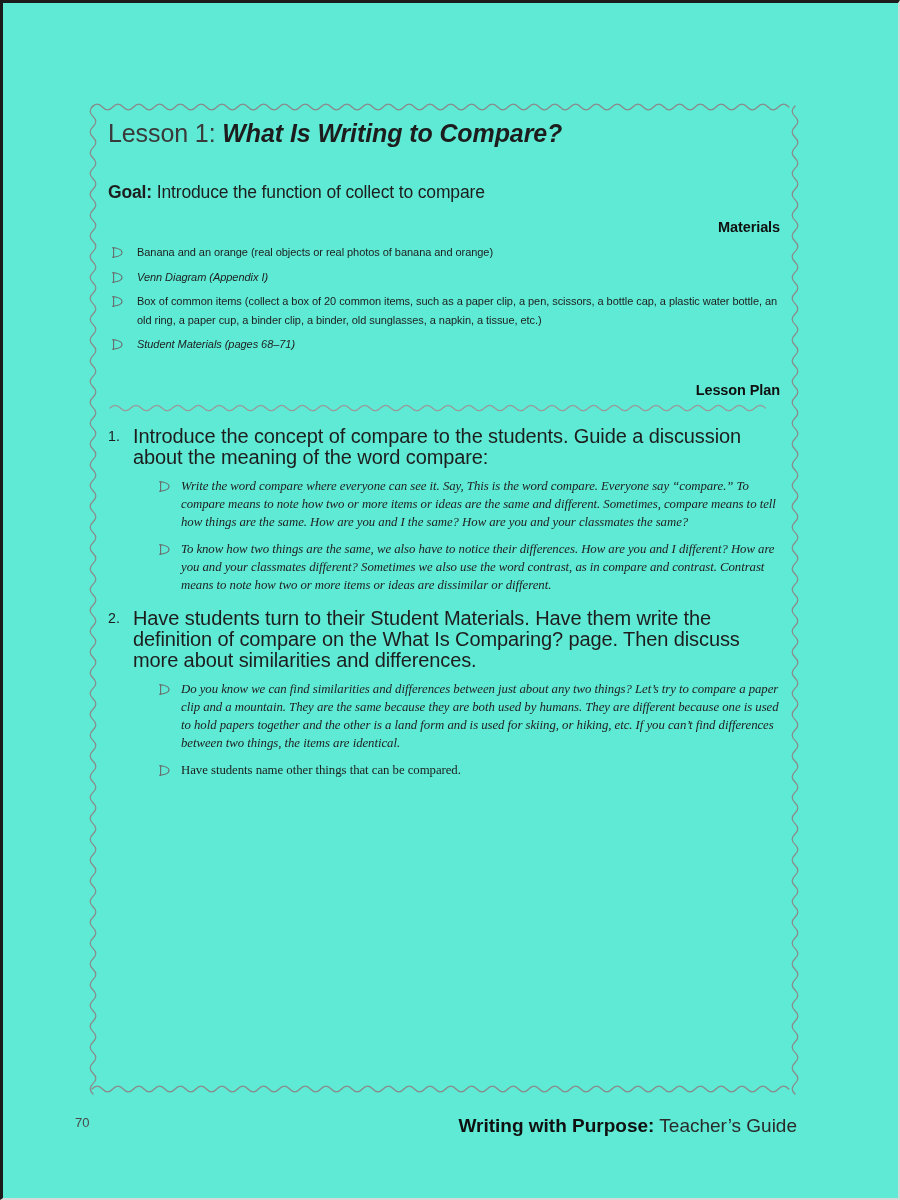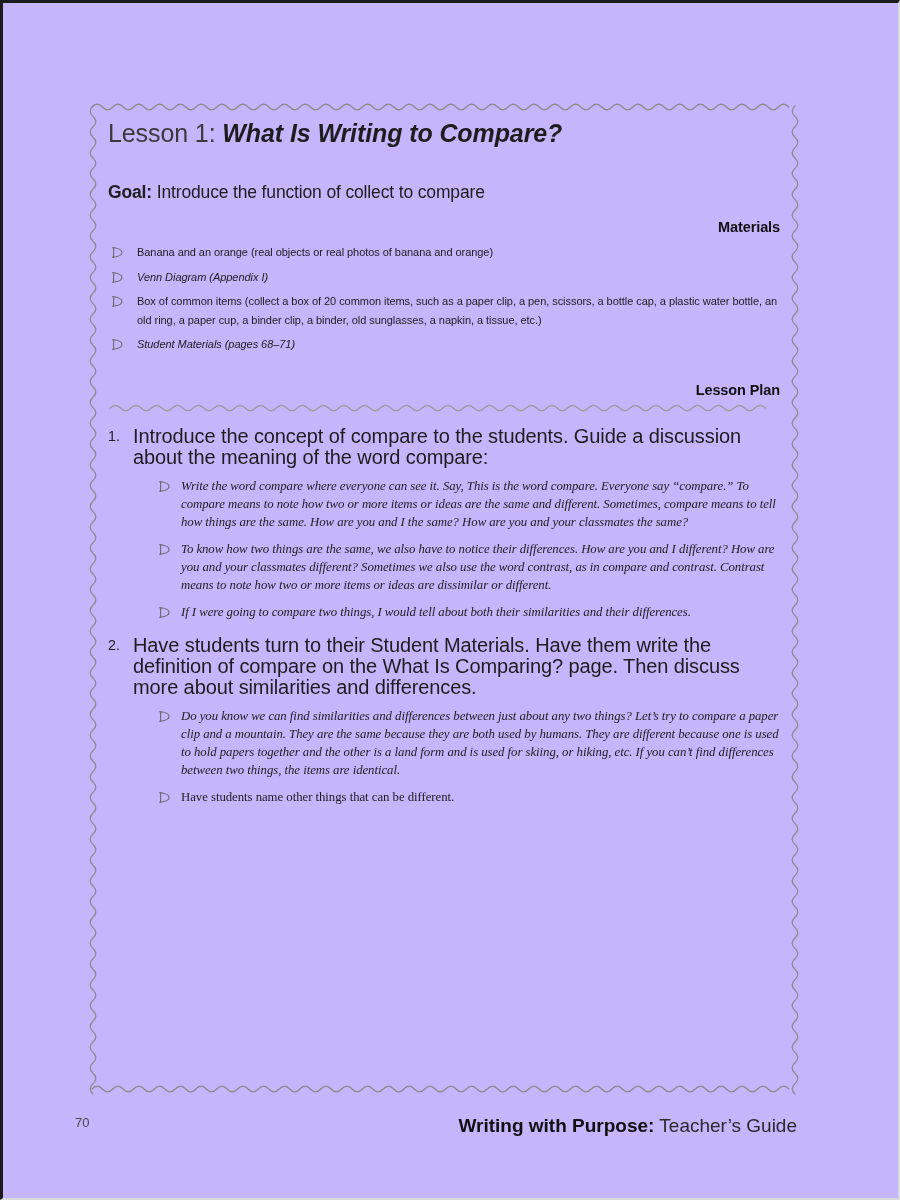--- a/index.html
+++ b/index.html
@@ -11,21 +11,21 @@
     width: 900px;
     height: 1200px;
     font-family: "Liberation Sans", sans-serif;
     -webkit-font-smoothing: antialiased;
   }
 
   #page {
     position: relative;
     width: 900px;
     height: 1200px;
-    background: #c4b5fd;
+    background: #5eead4;
     box-sizing: border-box;
     border-top: 3px solid #1b1b1b;
     border-left: 3px solid #1b1b1b;
     border-right: 2px solid #d9d9d9;
     border-bottom: 2px solid #d9d9d9;
     overflow: hidden;
   }
 
   
   #wavy-frame {
@@ -335,29 +335,20 @@
           </li>
           <li>
             <span class="bullet-glyph">
               <svg width="11" height="11" viewBox="0 0 11 11" xmlns="http://www.w3.org/2000/svg">
                 <path d="M1.6,0.8 L1.6,10.2 C1.6,10.2 10,9.4 10,5.5 C10,1.6 1.6,0.8 1.6,0.8 Z" fill="none" stroke="#6a6a6a" stroke-width="1.1" stroke-linejoin="round"></path>
                 <path d="M1.6,0.8 L0.4,0.8 M1.6,10.2 L0.4,10.2" stroke="#6a6a6a" stroke-width="1.1" stroke-linecap="round"></path>
               </svg>
             </span>
             <span>To know how two things are the same, we also have to notice their differences. How are you and I different? How are you and your classmates different? Sometimes we also use the word contrast, as in compare and contrast. Contrast means to note how two or more items or ideas are dissimilar or different.</span>
           </li>
-          <li>
-            <span class="bullet-glyph">
-              <svg width="11" height="11" viewBox="0 0 11 11" xmlns="http://www.w3.org/2000/svg">
-                <path d="M1.6,0.8 L1.6,10.2 C1.6,10.2 10,9.4 10,5.5 C10,1.6 1.6,0.8 1.6,0.8 Z" fill="none" stroke="#6a6a6a" stroke-width="1.1" stroke-linejoin="round"></path>
-                <path d="M1.6,0.8 L0.4,0.8 M1.6,10.2 L0.4,10.2" stroke="#6a6a6a" stroke-width="1.1" stroke-linecap="round"></path>
-              </svg>
-            </span>
-            <span>If I were going to compare two things, I would tell about both their similarities and their differences.</span>
-          </li>
         </ul>
       </li>
 
       <li>
         <span class="step-num">2.</span>
         <p class="step-text">Have students turn to their Student Materials. Have them write the definition of compare on the What Is Comparing? page. Then discuss more about similarities and differences.</p>
         <ul class="sub-bullets">
           <li>
             <span class="bullet-glyph">
               <svg width="11" height="11" viewBox="0 0 11 11" xmlns="http://www.w3.org/2000/svg">
@@ -367,21 +358,21 @@
             </span>
             <span>Do you know we can find similarities and differences between just about any two things? Let’s try to compare a paper clip and a mountain. They are the same because they are both used by humans. They are different because one is used to hold papers together and the other is a land form and is used for skiing, or hiking, etc. If you can’t find differences between two things, the items are identical.</span>
           </li>
           <li class="roman">
             <span class="bullet-glyph">
               <svg width="11" height="11" viewBox="0 0 11 11" xmlns="http://www.w3.org/2000/svg">
                 <path d="M1.6,0.8 L1.6,10.2 C1.6,10.2 10,9.4 10,5.5 C10,1.6 1.6,0.8 1.6,0.8 Z" fill="none" stroke="#6a6a6a" stroke-width="1.1" stroke-linejoin="round"></path>
                 <path d="M1.6,0.8 L0.4,0.8 M1.6,10.2 L0.4,10.2" stroke="#6a6a6a" stroke-width="1.1" stroke-linecap="round"></path>
               </svg>
             </span>
-            <span>Have students name other things that can be different.</span>
+            <span>Have students name other things that can be compared.</span>
           </li>
         </ul>
       </li>
 
     </ol>
   </div>
 
   <div id="footer">
     <span id="page-number">70</span>
     <span id="footer-right"><span class="strong">Writing with Purpose:</span><span> Teacher’s Guide</span></span>

